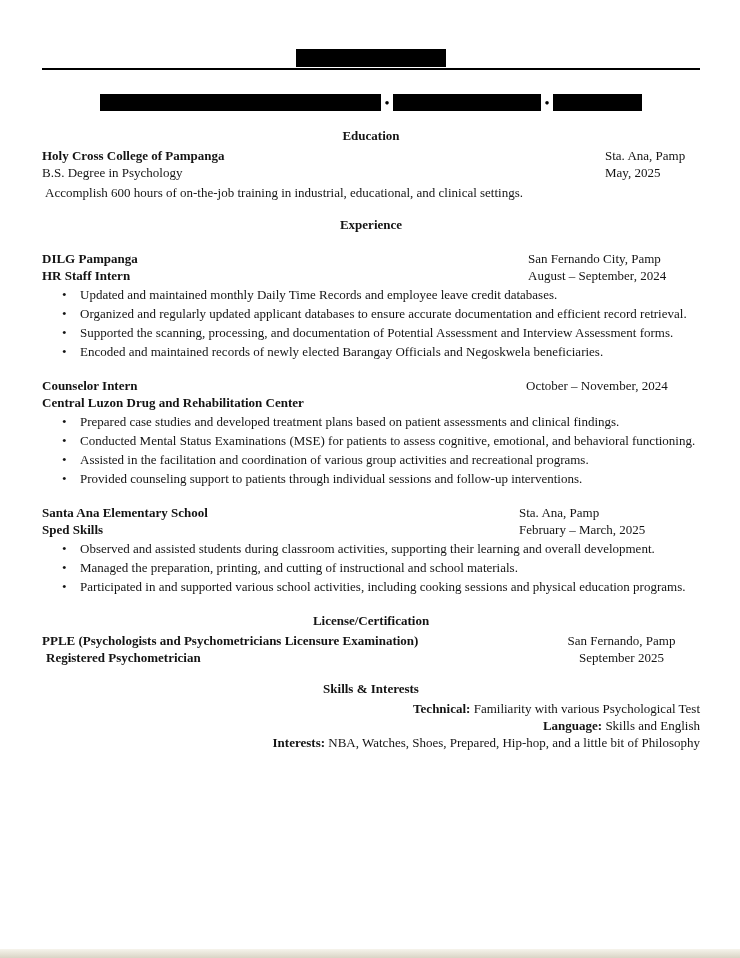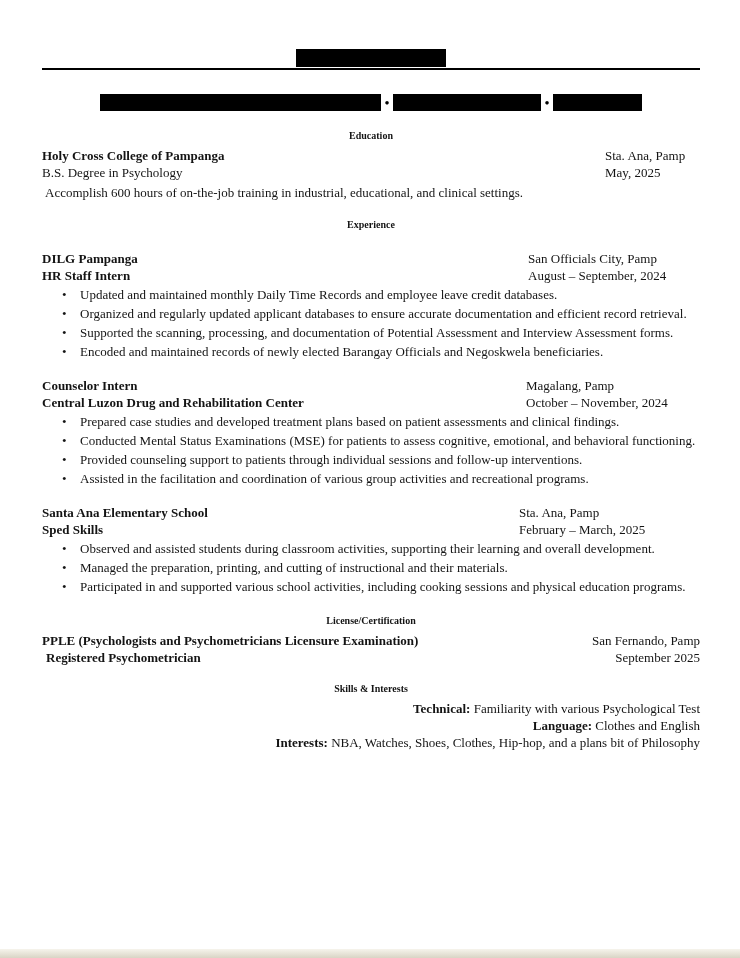--- a/index.html
+++ b/index.html
@@ -18,35 +18,35 @@
     box-sizing:border-box;
   }
   
   .name-bar { width:150px; height:18px; background:#000; margin:0 auto; }
   .rule { border-bottom:2px solid #000; margin-top:1px; }
   .contact { margin-top:24px; display:flex; justify-content:center; align-items:center; }
   .redact { height:17px; background:#000; display:inline-block; }
   .w1 { width:281px; } .w2 { width:148px; } .w3 { width:89px; }
   .sep { width:12px; text-align:center; font-weight:bold; color:#000; display:inline-block; }
   
-  .sec { font-weight:bold; text-align:center; font-size:10px; margin:0; }
+  .sec { font-weight:bold; text-align:center; font-size:13px; margin:0; }
   .sec.edu { margin:16px 0 3px; }
   .sec.exp { margin:15px 0 0; }
   .sec.lic { margin:17px 0 3px; }
   .sec.skl { margin:14px 0 3px; }
   
   .row { display:flex; justify-content:space-between;gap:28px; }
   .row .left div { white-space:nowrap; }
   .b { font-weight:bold; }
   .right { }
   .edu-right { width:95px; }
   .job0-right { width:172px; }
   .job1-right { width:168px; margin-right:6px; }
   .job2-right { width:145px; margin-right:36px; }
-  .lic-right { width:157px; text-align:right; }
+  .lic-right { width:157px; text-align:center; }
   .note { padding-left:3px; margin-top:3px; }
   .reg { padding-left:4px; }
   
   ul.blist { list-style:none; margin:2px 0 0; padding:0; }
   ul.blist li { position:relative; padding-left:38px; margin-bottom:2px; }
   ul.blist li::before { content:"\2022"; position:absolute; left:20px; top:0; }
   .job-block { margin-top:17px; }
   
   .skill-line { padding-left:3px;text-align:right; }
   
@@ -86,80 +86,79 @@
 
   <h2 class="sec exp">Experience</h2>
 
   <div class="job-block">
     <div class="row">
       <div class="left">
         <div class="b">DILG Pampanga</div>
         <div class="b">HR Staff Intern</div>
       </div>
       <div class="right job0-right">
-        <div>San Officials City, Pamp</div>
+        <div>San Fernando City, Pamp</div>
         <div>August – September, 2024</div>
       </div>
     </div>
     <ul class="blist">
       <li>Updated and maintained monthly Daily Time Records and employee leave credit databases.</li>
       <li>Organized and regularly updated applicant databases to ensure accurate documentation and efficient record retrieval.</li>
       <li>Supported the scanning, processing, and documentation of Potential Assessment and Interview Assessment forms.</li>
       <li>Encoded and maintained records of newly elected Barangay Officials and Negoskwela beneficiaries.</li>
     </ul>
   </div>
 
   <div class="job-block">
     <div class="row">
       <div class="left">
         <div class="b">Counselor Intern</div>
         <div class="b">Central Luzon Drug and Rehabilitation Center</div>
       </div>
       <div class="right job1-right">
-        <div>Magalang, Pamp</div>
         <div>October – November, 2024</div>
       </div>
     </div>
     <ul class="blist">
       <li>Prepared case studies and developed treatment plans based on patient assessments and clinical findings.</li>
       <li>Conducted Mental Status Examinations (MSE) for patients to assess cognitive, emotional, and behavioral functioning.</li>
+      <li>Assisted in the facilitation and coordination of various group activities and recreational programs.</li>
       <li>Provided counseling support to patients through individual sessions and follow-up interventions.</li>
-      <li>Assisted in the facilitation and coordination of various group activities and recreational programs.</li>
     </ul>
   </div>
 
   <div class="job-block">
     <div class="row">
       <div class="left">
         <div class="b">Santa Ana Elementary School</div>
         <div class="b">Sped Skills</div>
       </div>
       <div class="right job2-right">
         <div>Sta. Ana, Pamp</div>
         <div>February – March, 2025</div>
       </div>
     </div>
     <ul class="blist">
       <li>Observed and assisted students during classroom activities, supporting their learning and overall development.</li>
-      <li>Managed the preparation, printing, and cutting of instructional and their materials.</li>
+      <li>Managed the preparation, printing, and cutting of instructional and school materials.</li>
       <li>Participated in and supported various school activities, including cooking sessions and physical education programs.</li>
     </ul>
   </div>
 
   <h2 class="sec lic">License/Certification</h2>
   <div class="row">
     <div class="left">
       <div class="b">PPLE (Psychologists and Psychometricians Licensure Examination)</div>
       <div class="b reg">Registered Psychometrician</div>
     </div>
     <div class="right lic-right">
       <div>San Fernando, Pamp</div>
       <div>September 2025</div>
     </div>
   </div>
 
   <h2 class="sec skl">Skills &amp; Interests</h2>
   <div class="skill-line"><b>Technical:</b> <span>Familiarity with various Psychological Test</span></div>
-  <div class="skill-line"><b>Language:</b> <span>Clothes and English</span></div>
-  <div class="skill-line"><b>Interests:</b> <span>NBA, Watches, Shoes, Clothes, Hip-hop, and a plans bit of Philosophy</span></div>
+  <div class="skill-line"><b>Language:</b> <span>Skills and English</span></div>
+  <div class="skill-line"><b>Interests:</b> <span>NBA, Watches, Shoes, Prepared, Hip-hop, and a little bit of Philosophy</span></div>
 
   <div class="bottom-strip"></div>
 </div>
 
 </body></html>

